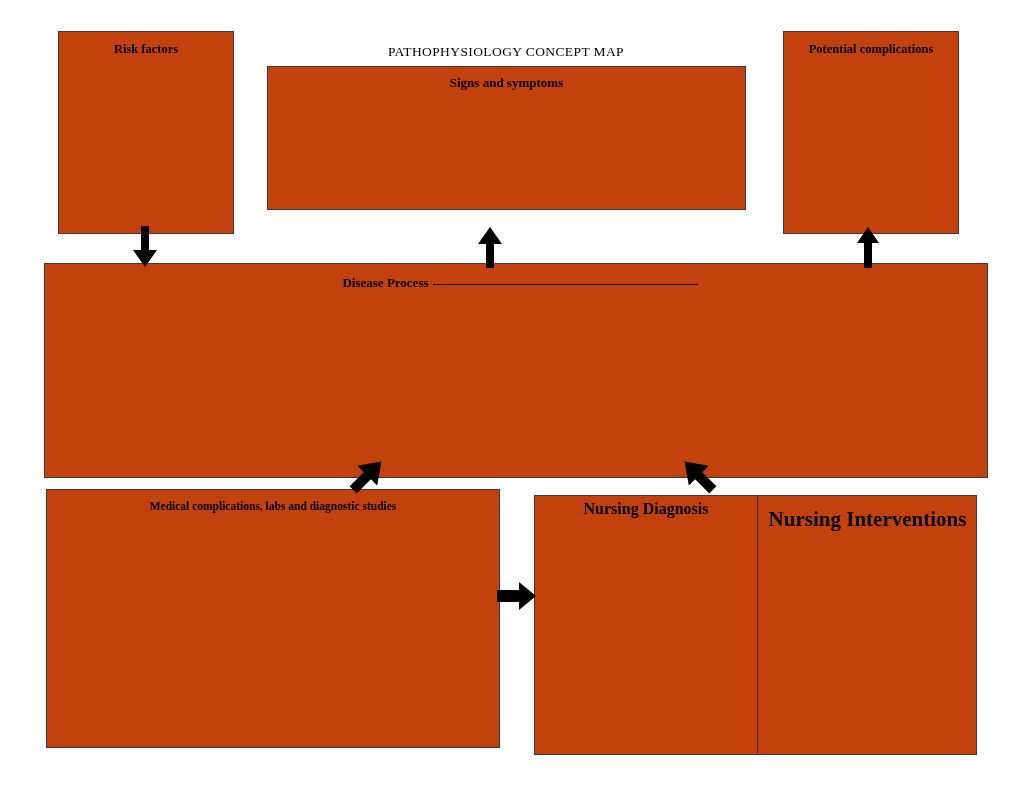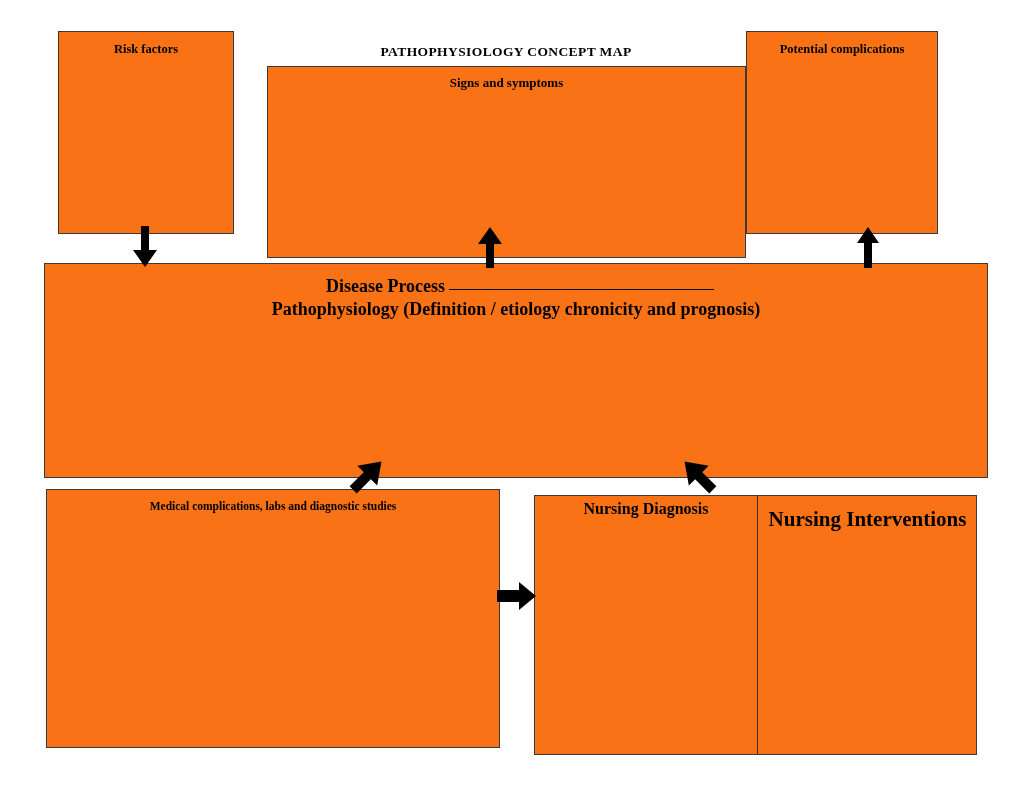--- a/index.html
+++ b/index.html
@@ -13,42 +13,42 @@
   }
   #page {
     position: relative;
     width: 1024px;
     height: 791px;
     background: #ffffff;
     overflow: hidden;
   }
   .box {
     position: absolute;
-    background: #f97316;
+    background: #c2410c;
     border: 1.6px solid #3a3a3a;
     box-sizing: border-box;
   }
   .box-label {
     position: absolute;
     left: 0;
     right: 0;
     text-align: center;
     font-weight: bold;
     line-height: 1.15;
     color: #000000;
   }
 
   
   #map-title {
     position: absolute;
     left: 267px;
     top: 44px;
     width: 478px;
     text-align: center;
-    font-weight: bold;
+    font-weight: normal;
     font-size: 13.5px;
     letter-spacing: 0.4px;
     color: #000000;
   }
 
   
   #box-risk-factors {
     left: 58px;
     top: 31px;
     width: 176px;
@@ -56,32 +56,32 @@
   }
   #box-risk-factors .box-label {
     top: 10px;
     font-size: 12.5px;
   }
 
   #box-signs-symptoms {
     left: 267px;
     top: 66px;
     width: 479px;
-    height: 192px;
+    height: 144px;
     text-decoration: underline;
   }
   #box-signs-symptoms .box-label {
     top: 9px;
     font-size: 13px;
   }
 
   #box-potential-complications {
-    left: 746px;
+    left: 783px;
     top: 31px;
-    width: 192px;
+    width: 176px;
     height: 203px;
   }
   #box-potential-complications .box-label {
     top: 10px;
     font-size: 12.5px;
   }
 
   
   #box-disease-process {
     left: 44px;
@@ -89,21 +89,21 @@
     width: 944px;
     height: 215px;
   }
   #disease-process-heading {
     position: absolute;
     left: 0;
     right: 0;
     top: 11px;
     text-align: center;
     font-weight: bold;
-    font-size: 18px;
+    font-size: 13px;
     line-height: 1.25;
     color: #000000;
   }
   #disease-process-line1 {
     display: block;
     padding-left: 8px;
   }
   #disease-process-blank {
     display: inline-block;
     width: 265px;
@@ -188,21 +188,20 @@
     <div class="box-label">Signs and symptoms</div>
   </div>
 
   <div class="box" id="box-potential-complications">
     <div class="box-label">Potential complications</div>
   </div>
 
   <div class="box" id="box-disease-process">
     <div id="disease-process-heading">
       <span id="disease-process-line1"><span>Disease Process</span><span id="disease-process-blank"></span></span>
-      <span id="disease-process-line2">Pathophysiology (Definition / etiology chronicity and prognosis)</span>
     </div>
   </div>
 
   <div class="box" id="box-medical-interventions">
     <div class="box-label">Medical complications, labs and diagnostic studies</div>
   </div>
 
   <div class="box" id="box-nursing">
     <div id="nursing-divider"></div>
     <div id="label-nursing-diagnosis">Nursing Diagnosis</div>

